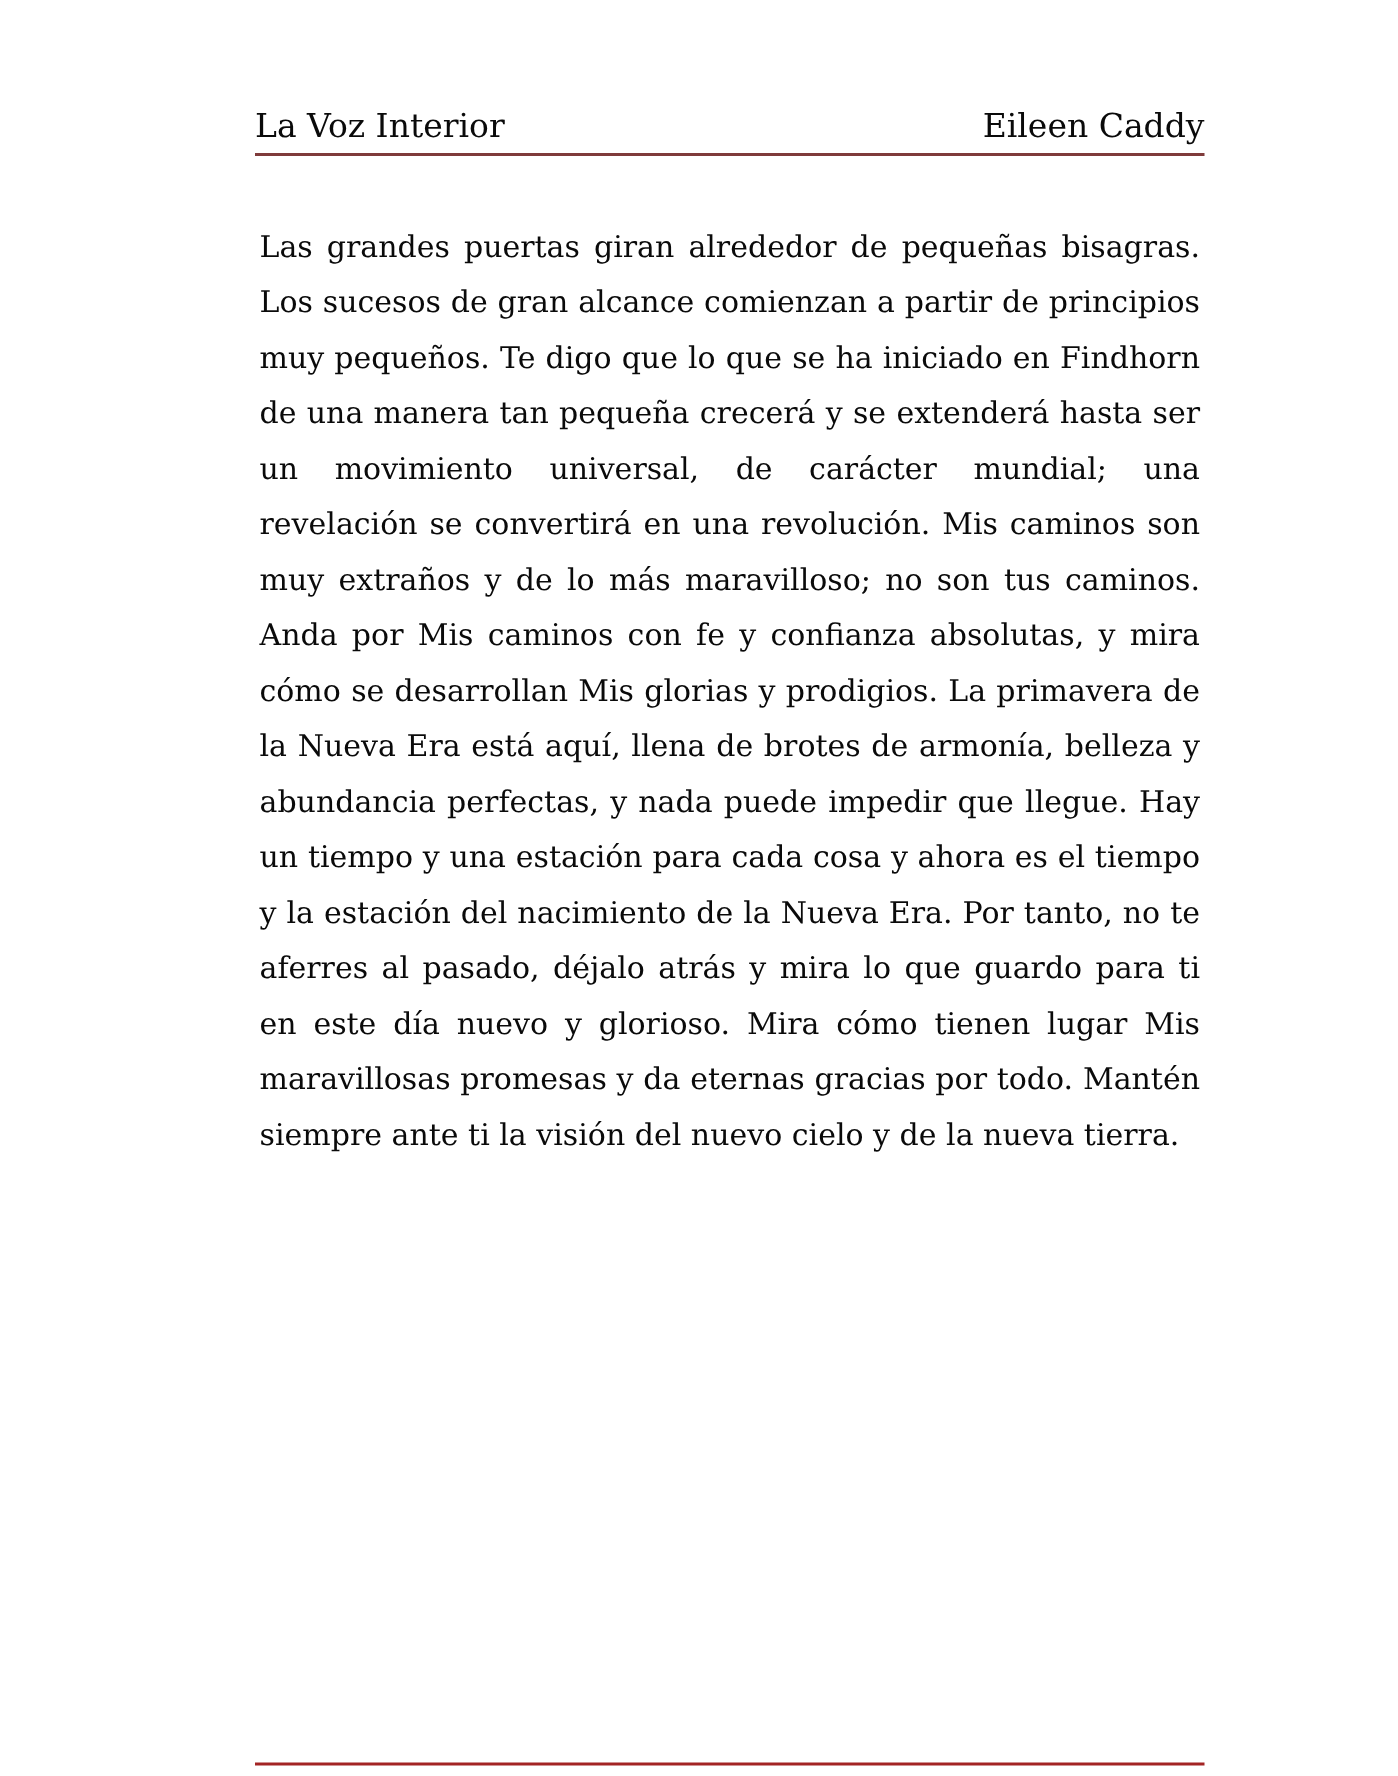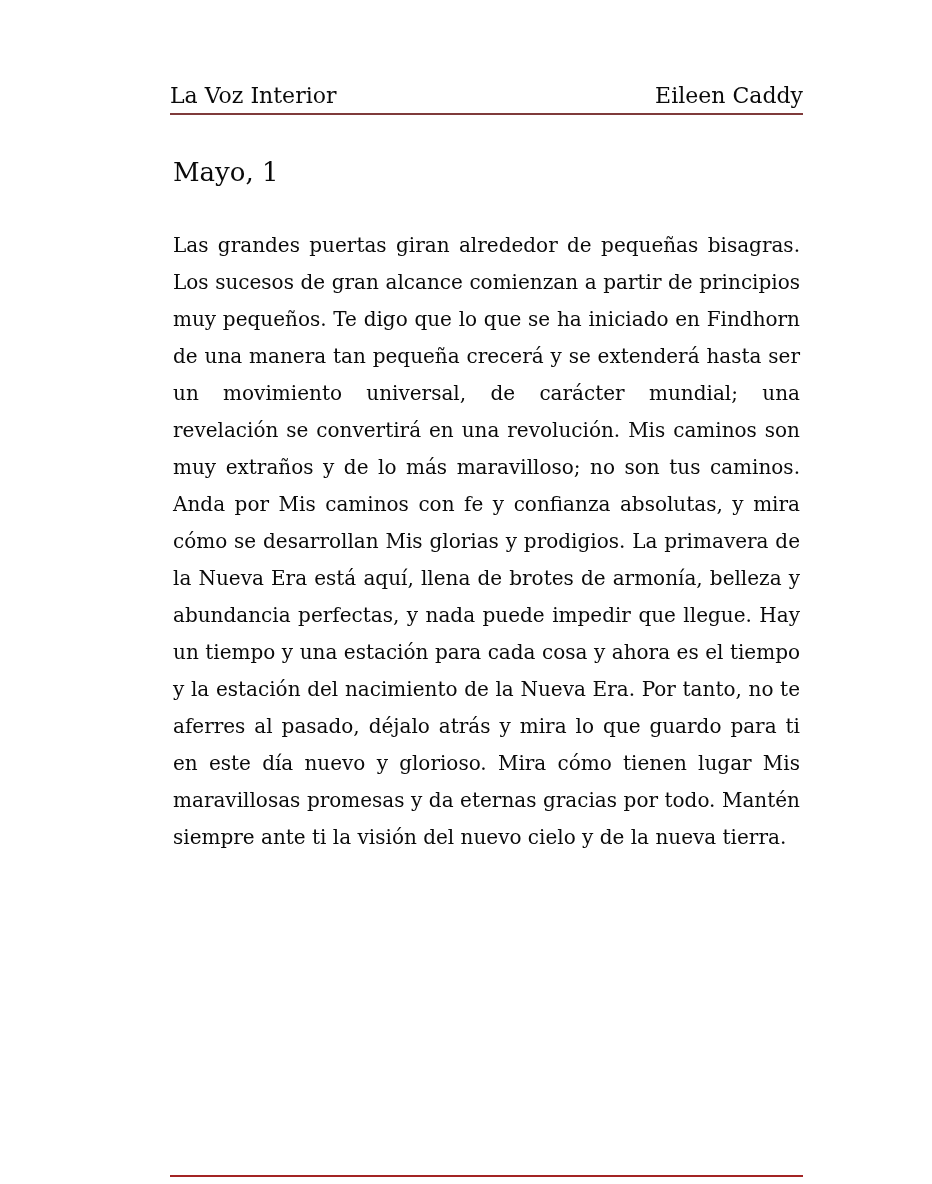--- a/index.html
+++ b/index.html
@@ -28,21 +28,20 @@
     align-items: baseline;
     margin-top: 74px;
     padding-bottom: 6px;
     border-bottom: 2px solid #7f3b3b;
     font-size: 22px;
     line-height: 1;
   }
   .running-header .title,
   .running-header .author {
     white-space: nowrap;
-    margin-top: 11px;
   }
   .date-heading {
     margin: 44px 0 0 3px;
     font-size: 26px;
     line-height: 1;
     font-weight: normal;
   }
   .body-text {
     margin: 42px 0 0 3px;
     width: 627px;
@@ -63,17 +62,16 @@
 </style>
 </head>
 <body>
 
 <div class="page">
   <div class="content">
     <div class="running-header">
       <span class="title">La Voz Interior</span>
       <span class="author">Eileen Caddy</span>
     </div>
-    <h1 class="date-heading">Mayo, 1</h1>
     <p class="body-text">Las grandes puertas giran alrededor de pequeñas bisagras. Los sucesos de gran alcance comienzan a partir de principios muy pequeños. Te digo que lo que se ha iniciado en Findhorn de una manera tan pequeña crecerá y se extenderá hasta ser un movimiento universal, de carácter mundial; una revelación se convertirá en una revolución. Mis caminos son muy extraños y de lo más maravilloso; no son tus caminos. Anda por Mis caminos con fe y confianza absolutas, y mira cómo se desarrollan Mis glorias y prodigios. La primavera de la Nueva Era está aquí, llena de brotes de armonía, belleza y abundancia perfectas, y nada puede impedir que llegue. Hay un tiempo y una estación para cada cosa y ahora es el tiempo y la estación del nacimiento de la Nueva Era. Por tanto, no te aferres al pasado, déjalo atrás y mira lo que guardo para ti en este día nuevo y glorioso. Mira cómo tienen lugar Mis maravillosas promesas y da eternas gracias por todo. Mantén siempre ante ti la visión del nuevo cielo y de la nueva tierra.</p>
   </div>
   <div class="footer-rule"></div>
 </div>
 
 </body></html>

